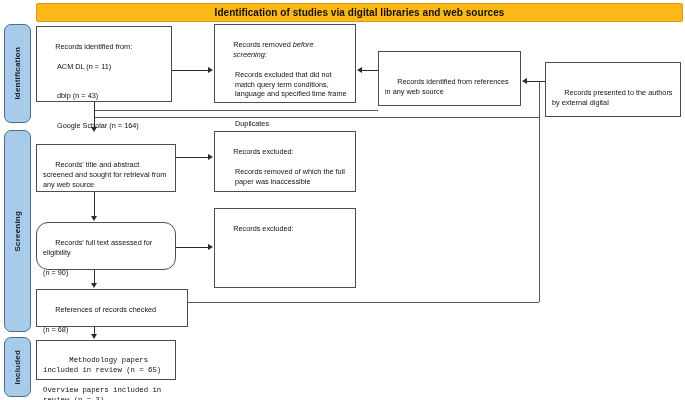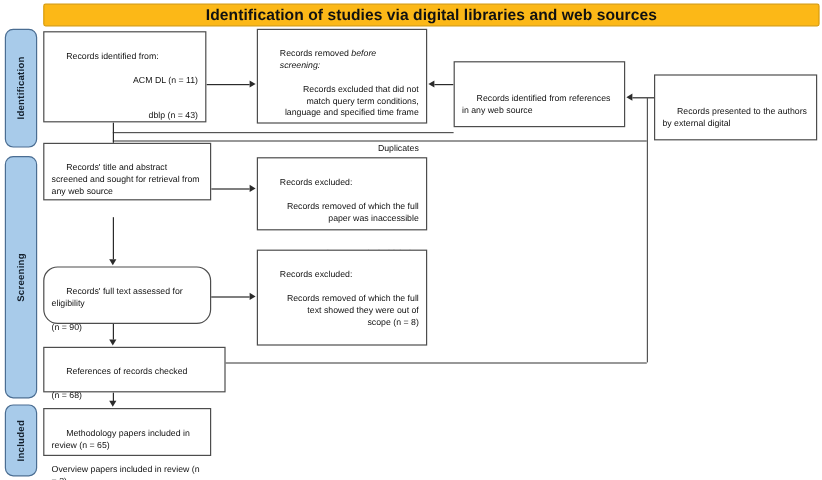--- a/index.html
+++ b/index.html
@@ -4,52 +4,52 @@
 <style>
   html,body{margin:0;padding:0;background:#ffffff;}
   body{width:685px;height:400px;position:relative;overflow:hidden;
        font-family:"Liberation Sans","DejaVu Sans",sans-serif;color:#000;}
   #stage{position:absolute;left:0;top:0;width:685px;height:400px;}
 
   
   .banner{position:absolute;left:36px;top:3px;width:645px;height:17px;
           background:#FCB817;border:1px solid #d89c0c;border-radius:2px;
           display:flex;align-items:center;justify-content:center;}
-  .banner span{font-size:13px;font-weight:bold;letter-spacing:.05px;color:#111;}
+  .banner span{font-size:10px;font-weight:bold;letter-spacing:.05px;color:#111;}
 
   
   .phase{position:absolute;left:4px;width:25px;background:#A8CBEA;
          border:1.1px solid #4a6d92;border-radius:7px;
          display:flex;align-items:center;justify-content:center;}
   .phase .vtxt{writing-mode:vertical-rl;transform:rotate(180deg);
                font-size:8px;font-weight:bold;color:#14212e;letter-spacing:.2px;
                white-space:nowrap;}
   #phase-identification{top:24px;height:97px;}
   #phase-screening{top:130px;height:200px;}
   #phase-included{top:337px;height:58px;}
 
   
   .box{position:absolute;background:#fff;border:1.1px solid #4d4d4d;
        box-sizing:border-box;}
   .box .txt{font-size:7.3px;line-height:9.9px;color:#111;white-space:pre-wrap;}
   .pad{padding:5px 6px;}
-  .ind{display:block;padding-left:14px;text-align:right;}
+  .ind{display:block;padding-left:14px;}
   .it{font-style:italic;}
 
   #box-sources{left:36px;top:26px;width:136px;height:76px;}
   #box-removed{left:214px;top:24px;width:142px;height:79px;}
   #box-refs-web{left:378px;top:51px;width:143px;height:55px;}
   #box-external{left:545px;top:62px;width:136px;height:55px;}
 
-  #box-screened{left:36px;top:119px;width:140px;height:48px;}
+  #box-screened{left:36px;top:144px;width:140px;height:48px;}
   #box-excluded-1{left:214px;top:131px;width:142px;height:61px;}
   #box-fulltext{left:36px;top:222px;width:140px;height:48px;border-radius:12px;}
   #box-excluded-2{left:214px;top:208px;width:142px;height:80px;}
   #box-refchecked{left:36px;top:289px;width:152px;height:38px;}
-  #box-included{left:36px;top:340px;width:140px;height:40px;}
+  #box-included{left:36px;top:340px;width:140px;height:40px;font-family:Liberation Mono, monospace;}
 
   
   .ln{position:absolute;background:#555;}
   .h{height:1px;}
   .v{width:1px;}
   .dark{background:#2b2b2b;}
   .arw{position:absolute;width:0;height:0;}
   .arw-r{border-top:3.6px solid transparent;border-bottom:3.6px solid transparent;
          border-left:5.5px solid #2b2b2b;}
   .arw-l{border-top:3.6px solid transparent;border-bottom:3.6px solid transparent;
@@ -158,21 +158,20 @@
   <div class="box pad" id="box-fulltext">
     <div class="txt">
       <span>Records' full text assessed for eligibility</span>
       <span style="display:block;">(n = 90)</span>
     </div>
   </div>
 
   <div class="box pad" id="box-excluded-2">
     <div class="txt">
       <span>Records excluded:</span>
-      <span class="ind">Records removed of which the full text showed they were out of scope (n = 8)</span>
     </div>
   </div>
 
   <div class="box pad" id="box-refchecked">
     <div class="txt">
       <span>References of records checked</span>
       <span style="display:block;">(n = 68)</span>
     </div>
   </div>
 

